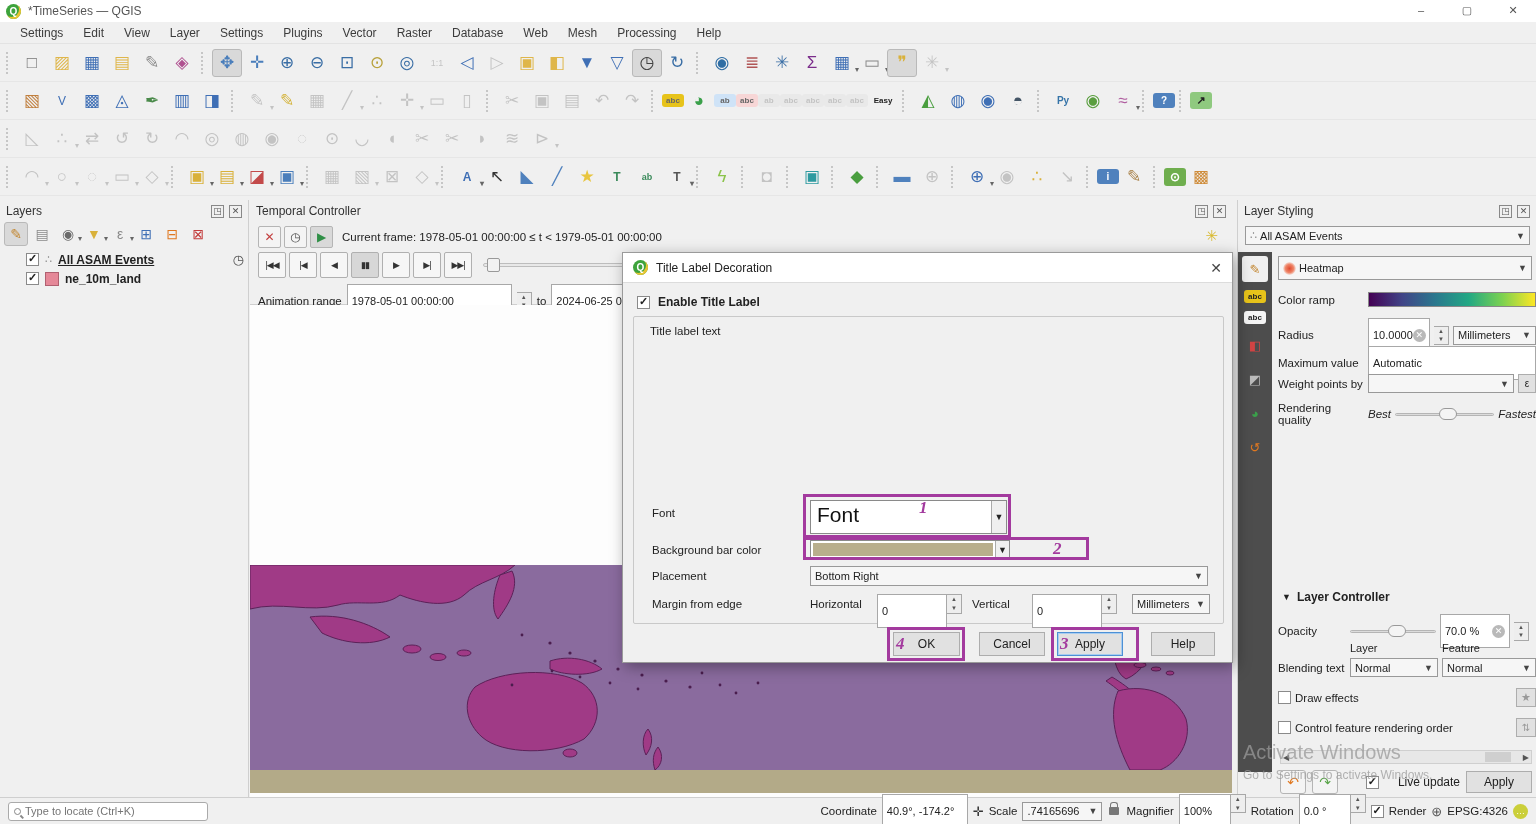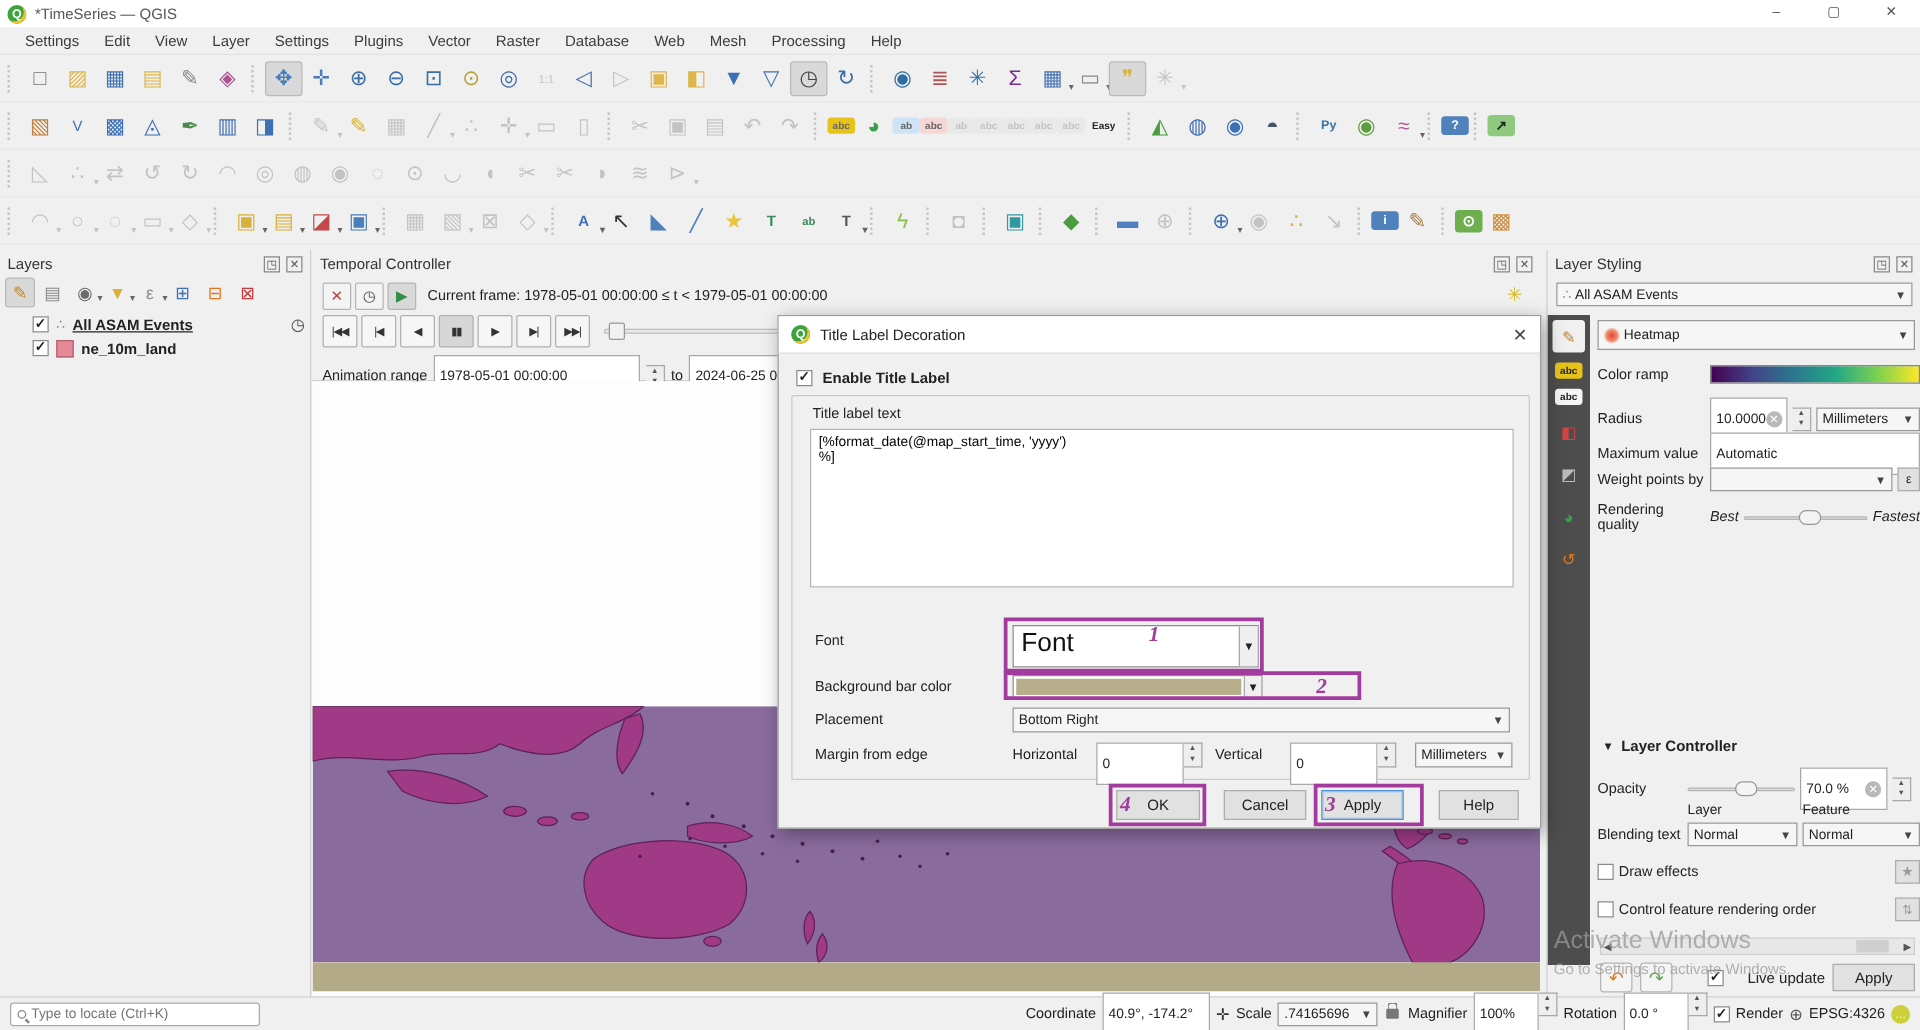--- a/index.html
+++ b/index.html
@@ -595,22 +595,20 @@
     <span class="qgis-logo">Q</span>
     <span>Title Label Decoration</span>
     <span class="dlg-close">✕</span>
   </div>
   <div class="dlg-check">
     <span class="cb checked"></span>
     <span>Enable Title Label</span>
   </div>
   <div class="dlg-frame">
     <span class="grp-label">Title label text</span>
-    <textarea class="dlg-textarea" style="">[%format_date(@map_start_time, 'yyyy')
-%]</textarea>
 
     <span class="fld-label" style="top:190px">Font</span>
     <div class="font-combo">
       <span class="fval">Font</span>
       <span class="farrow">▼</span>
     </div>
 
     <span class="fld-label" style="top:227px">Background bar color</span>
     <div class="color-swatch">
       <span class="cfill"></span>

